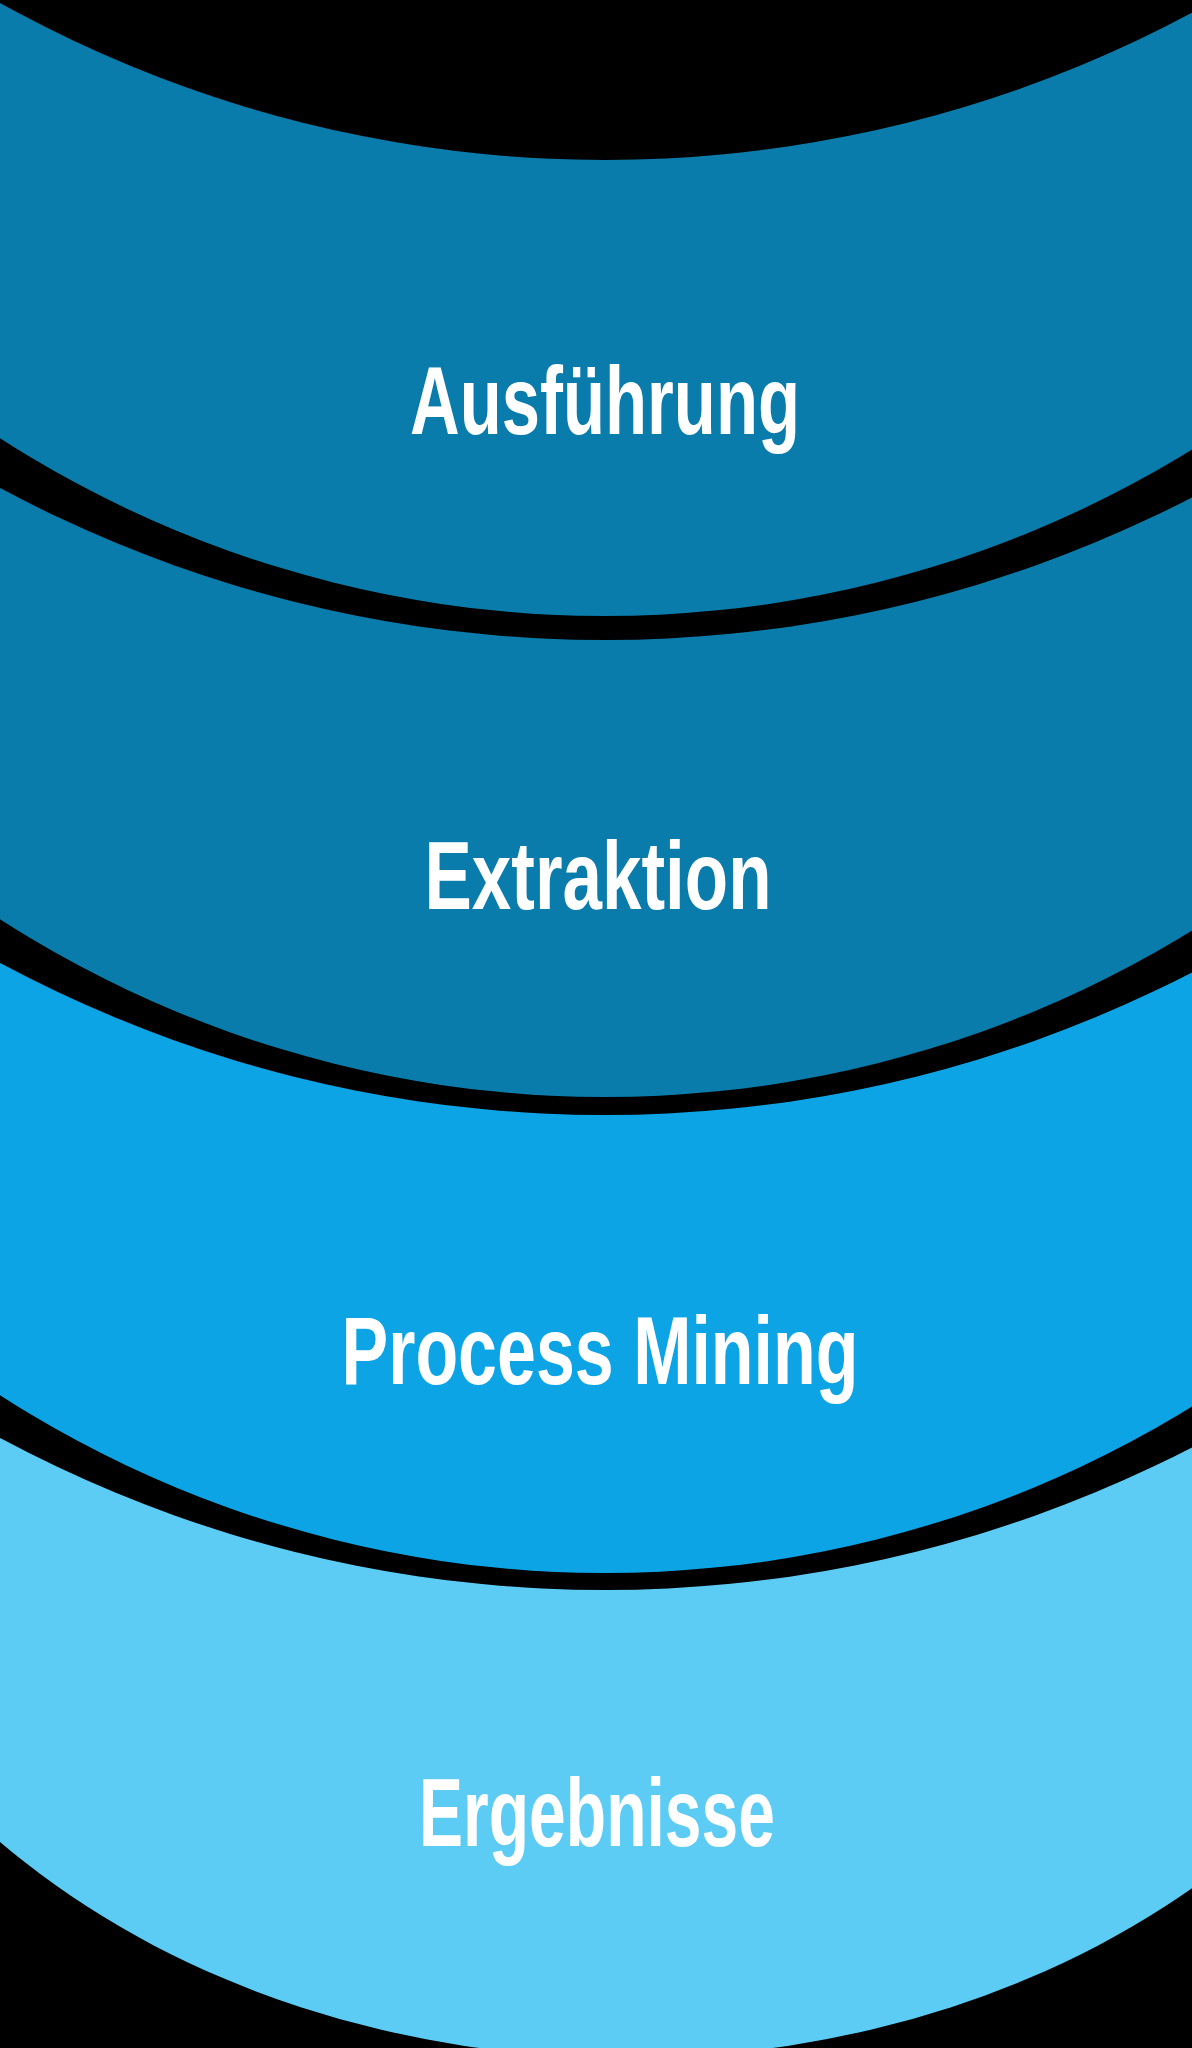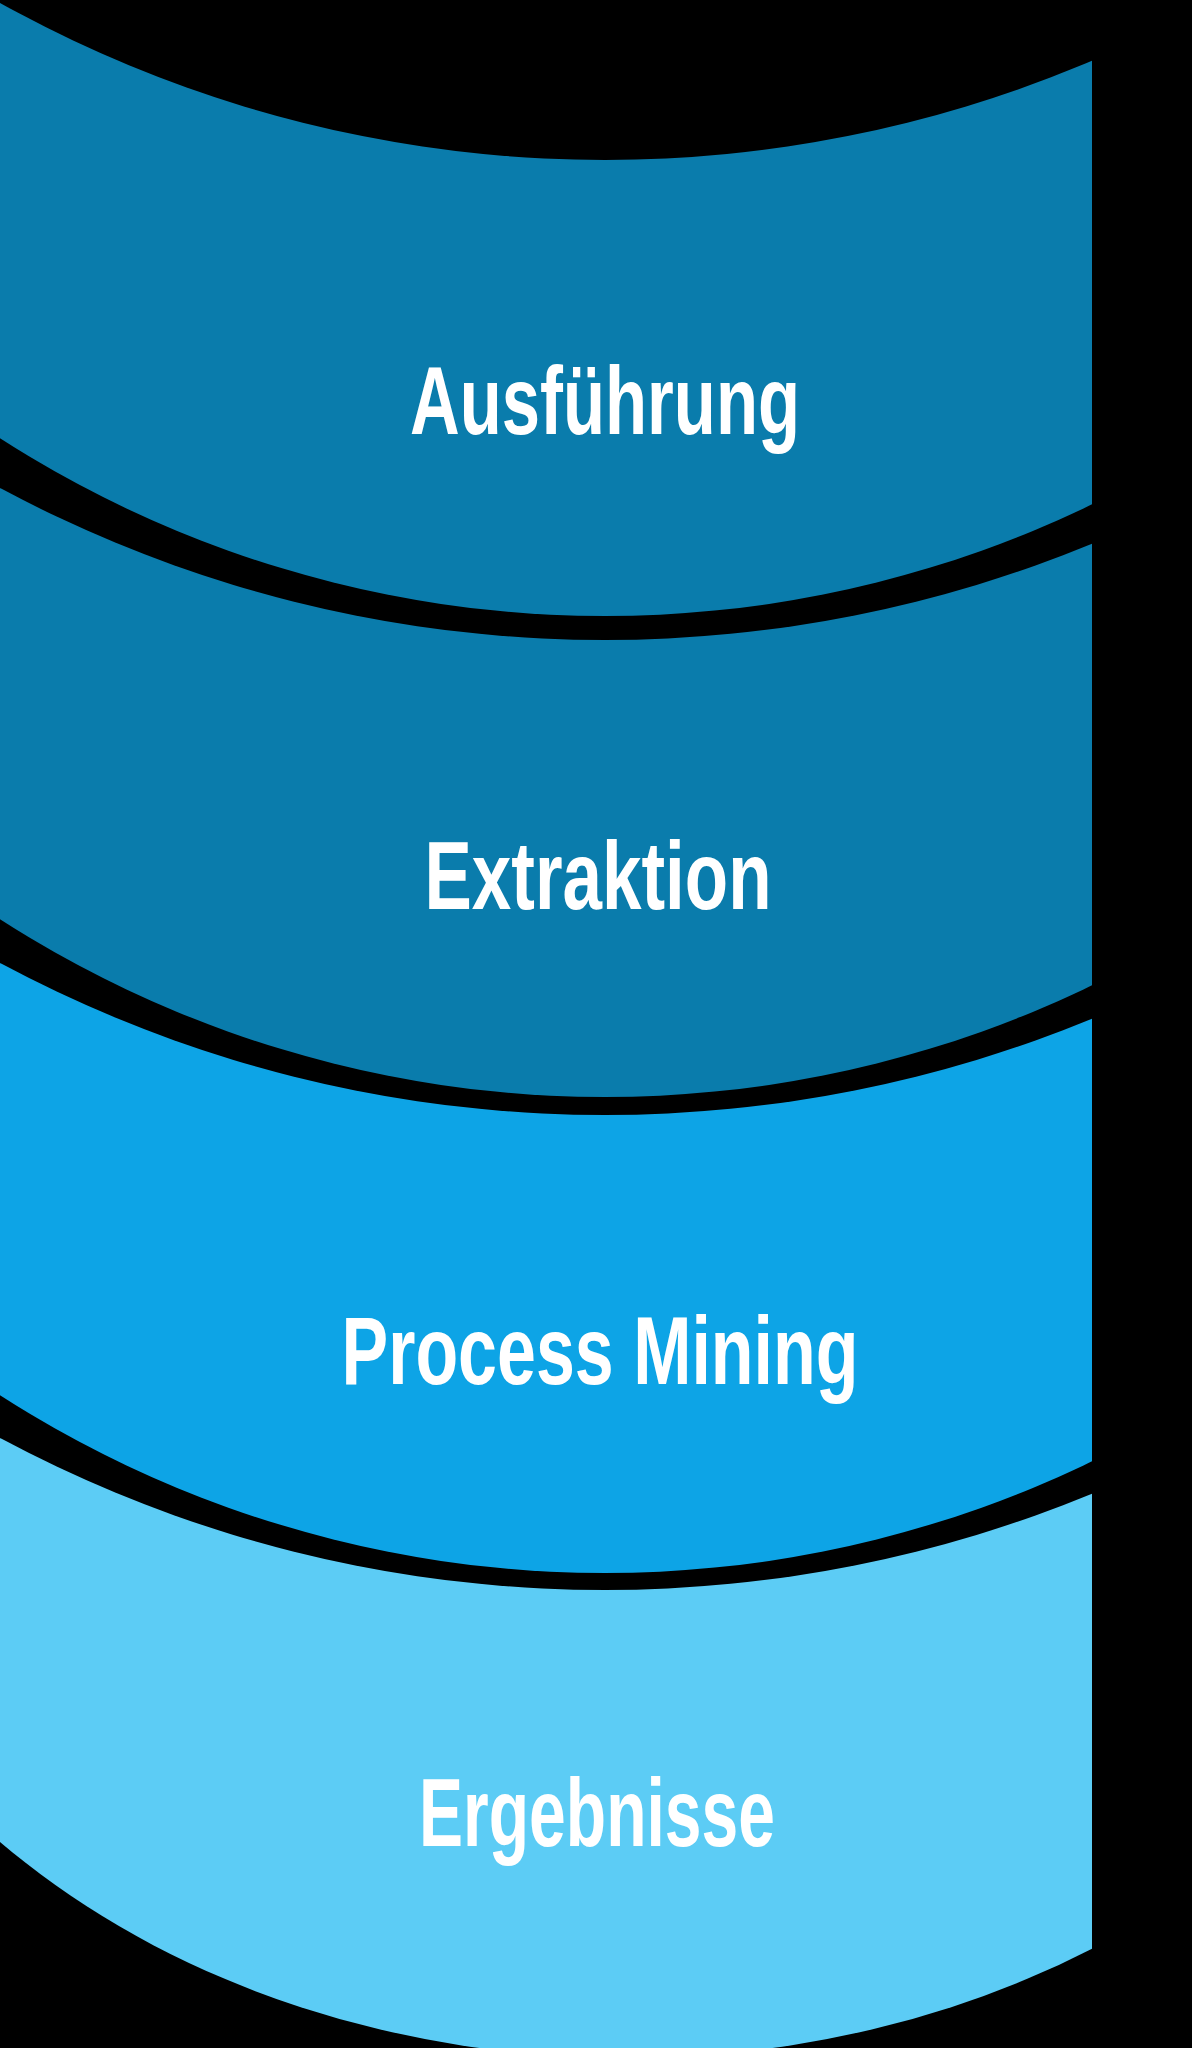--- a/index.html
+++ b/index.html
@@ -2,21 +2,21 @@
 <html><head>
 <meta charset="utf-8">
 <style>
   html, body {
     margin: 0;
     padding: 0;
     background: #000;
   }
   .stage {
     position: relative;
-    width: 1092px;
+    width: 1192px;
     height: 2048px;
     overflow: hidden;
     background: #d946ef;
   }
   svg.funnel {
     display: block;
     width: 1192px;
     height: 2048px;
   }
   text.band-label {

